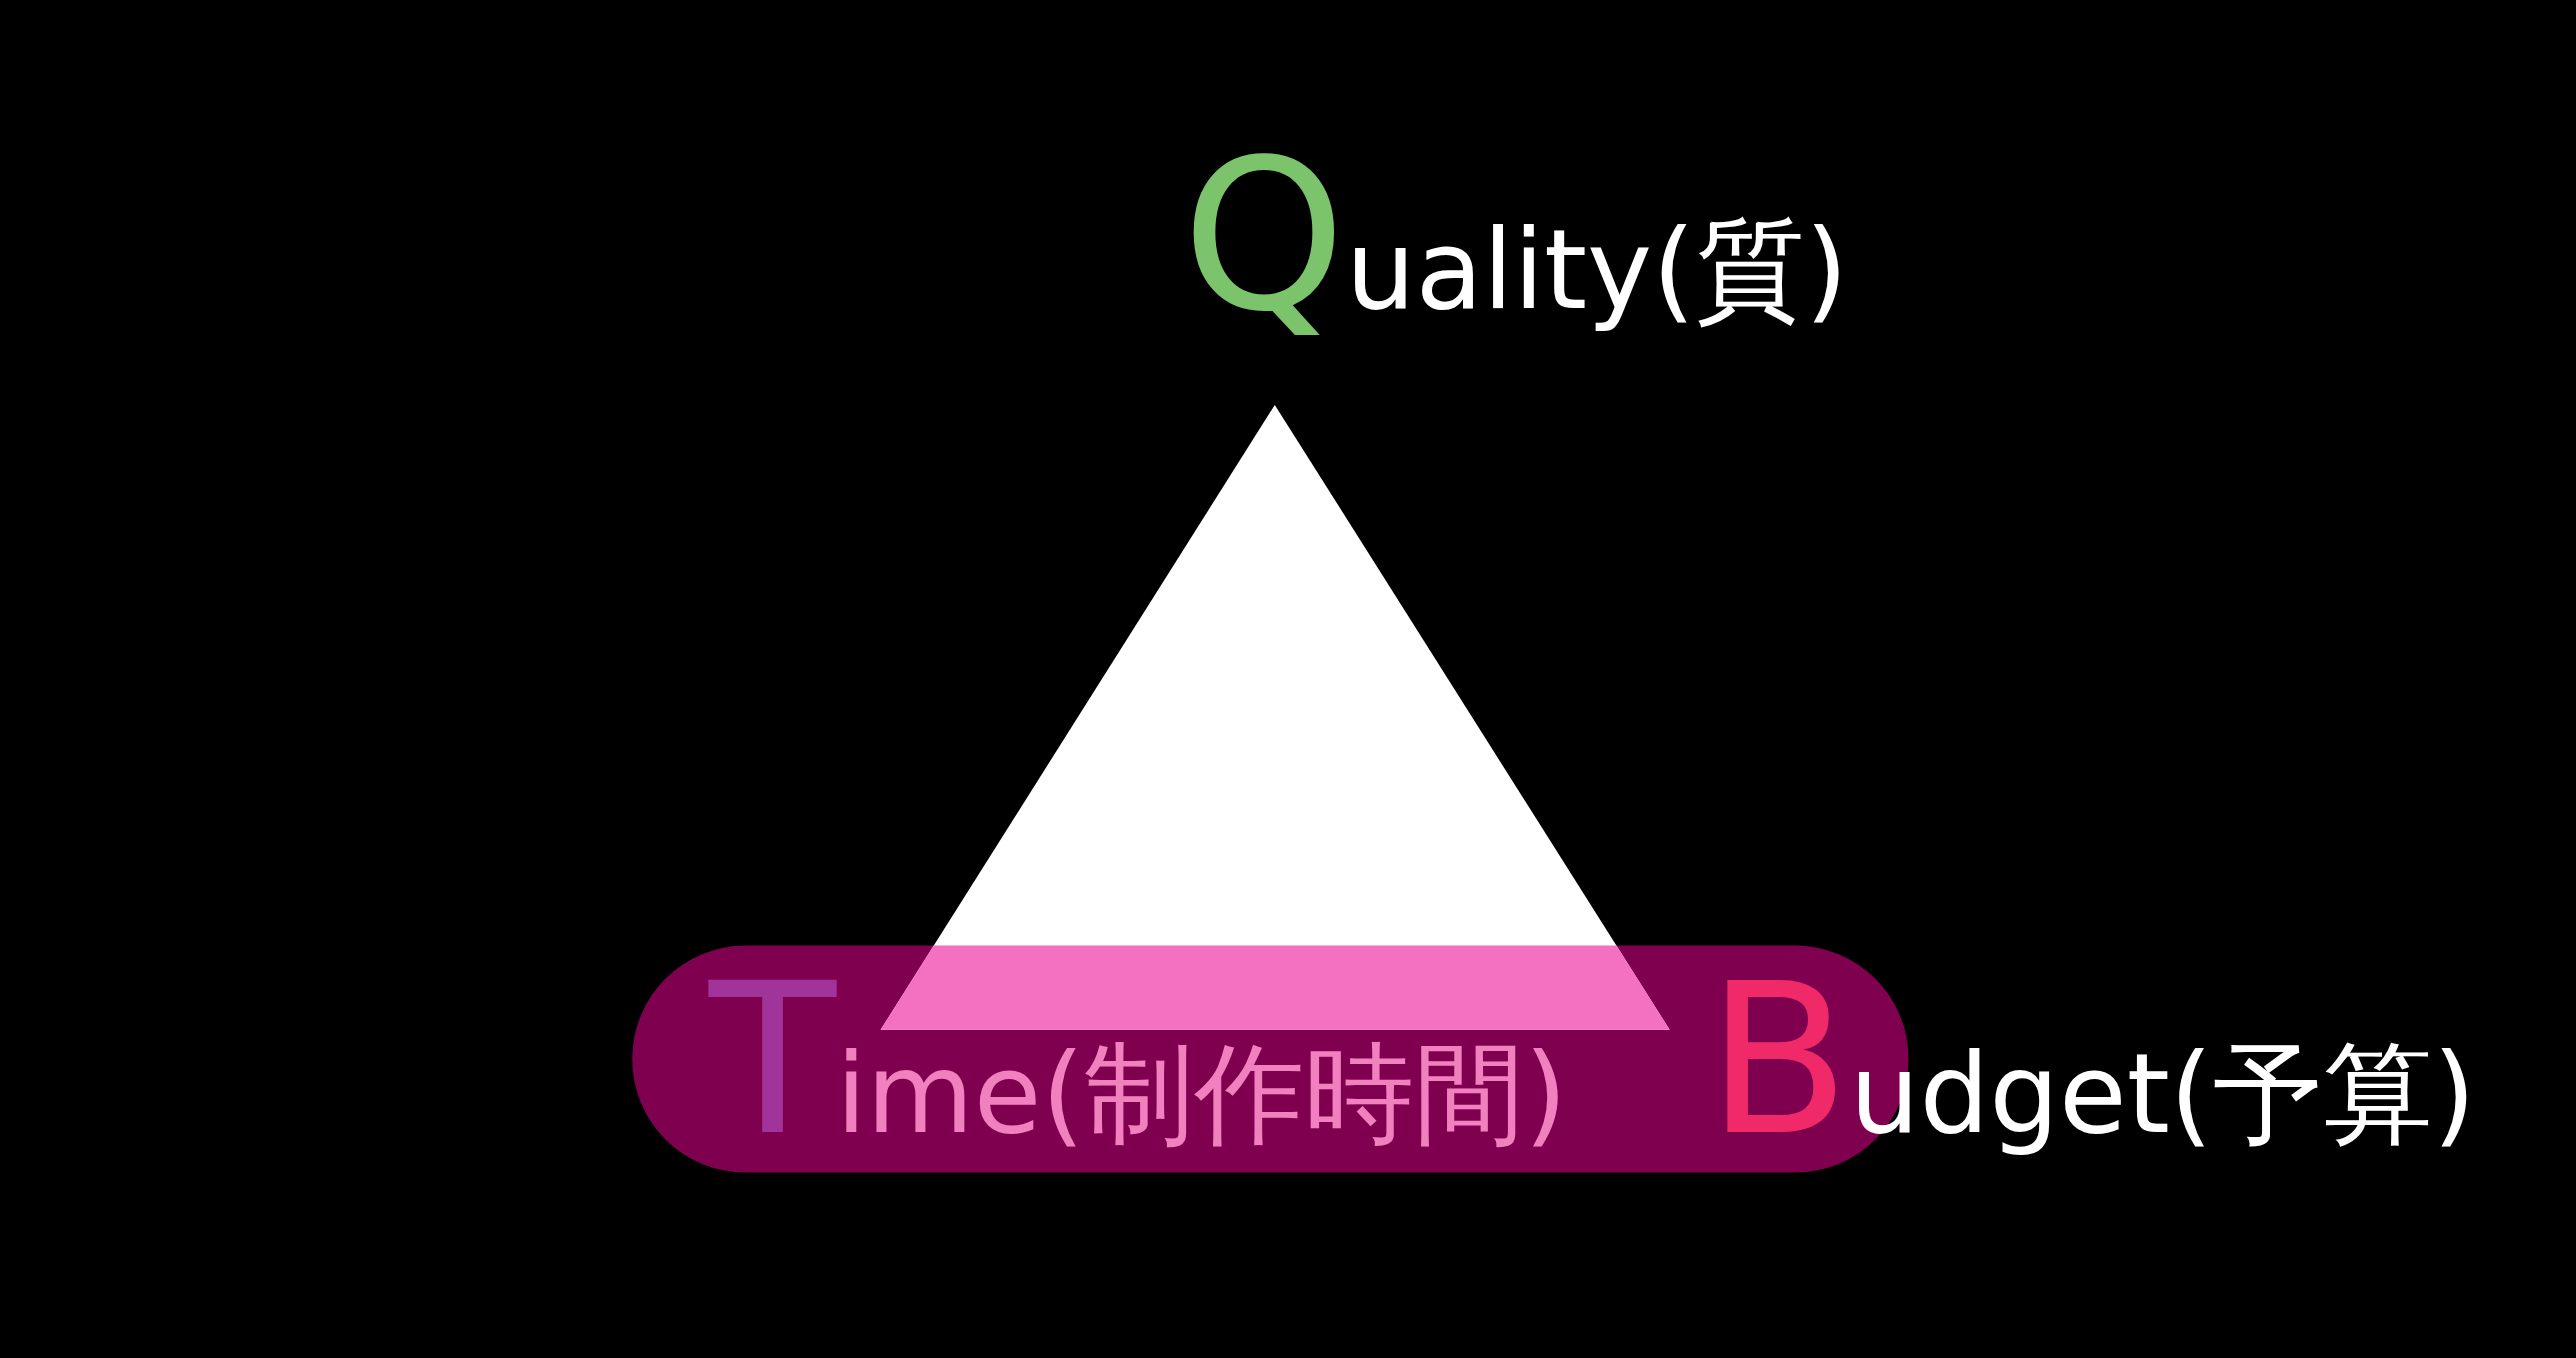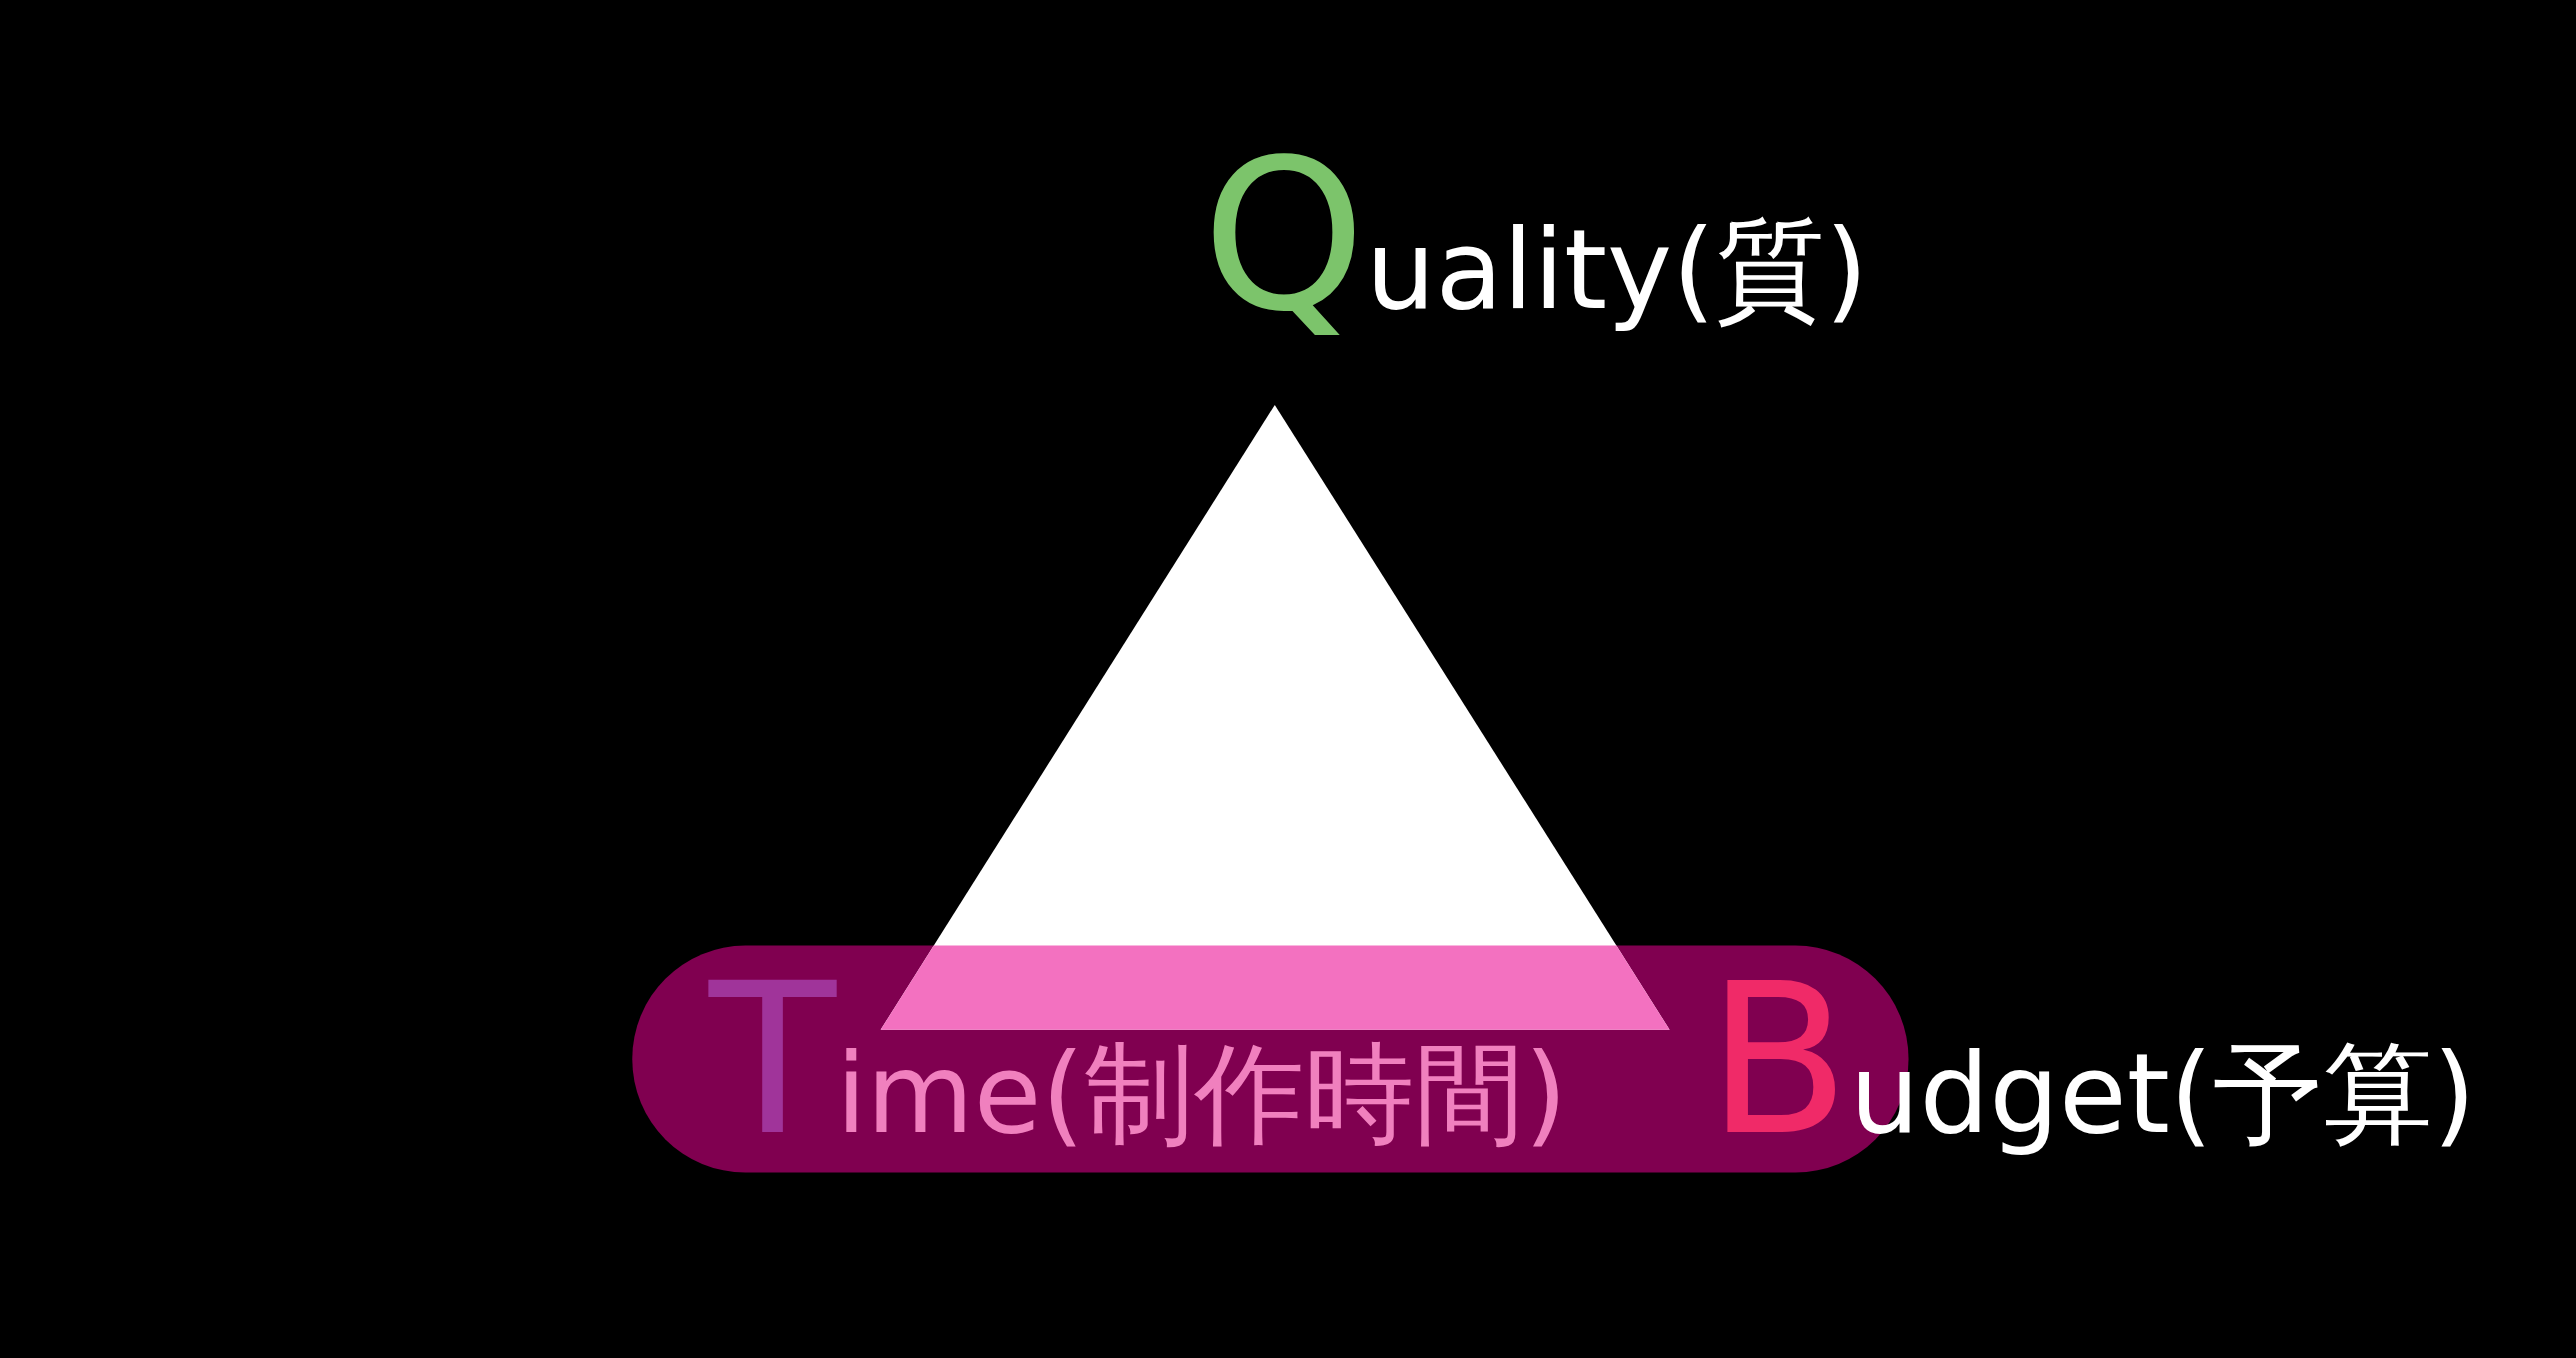--- a/index.html
+++ b/index.html
@@ -48,21 +48,20 @@
     font-size: 110px;
     line-height: 1;
     vertical-align: baseline;
     font-weight: 400;
   }
 
   
   #label-quality {
     left: 1182px;
     top: 132px;
-    margin-left: 20px;
   }
   #label-quality .big-initial { color: #7CC46B; }
   #label-quality .small-rest  { color: #FFFFFF; }
 
   
   #label-time {
     left: 709px;
     top: 956px;
   }
   #label-time .big-initial { color: #A0349A; }

